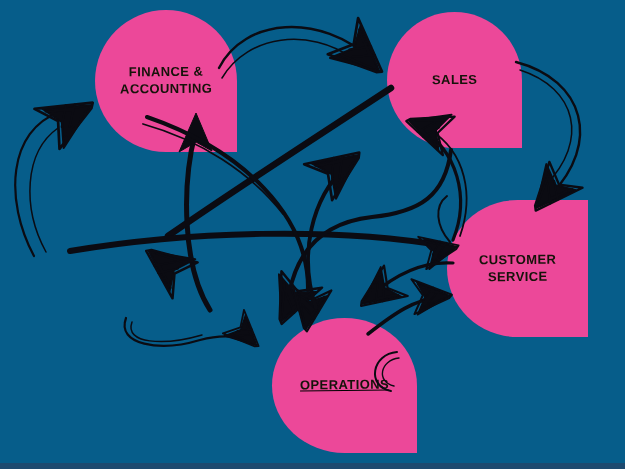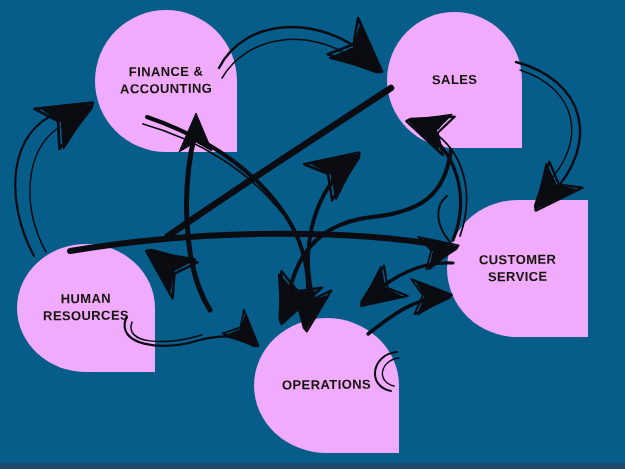--- a/index.html
+++ b/index.html
@@ -3,21 +3,21 @@
 <meta charset="utf-8">
 <style>
   html,body{margin:0;padding:0;}
   body{
     width:625px;height:469px;overflow:hidden;position:relative;
     background:#065D8A;
     font-family:"Liberation Sans", sans-serif;
   }
   #stage{position:absolute;inset:0;width:625px;height:469px;}
   .blob{
-    position:absolute;background:#f0abfc;
+    position:absolute;background:#ec4899;
     display:flex;align-items:center;justify-content:center;
     z-index:1;
   }
   .corner-br{border-radius:50% 50% 0 50%;}
   .corner-right{border-radius:50% 0 0 50%;}
   .blob-label{
     position:relative;z-index:3;
     font-weight:bold;font-size:13px;line-height:1.3;letter-spacing:0.4px;
     color:#16130a;text-align:center;white-space:pre-line;
     transform:rotate(-0.5deg);
@@ -36,31 +36,27 @@
 
   <div class="blob corner-br" style="left:95px;top:10px;width:142px;height:142px;">
     <span class="blob-label">FINANCE &amp;
 ACCOUNTING</span>
   </div>
 
   <div class="blob corner-br" style="left:387px;top:12px;width:135px;height:136px;">
     <span class="blob-label">SALES</span>
   </div>
 
-  <div class="blob corner-br" style="left:17px;top:244px;width:138px;height:128px;">
-    <span class="blob-label">HUMAN
-RESOURCES</span>
-  </div>
 
   <div class="blob corner-right" style="left:447px;top:200px;width:141px;height:137px;">
     <span class="blob-label">CUSTOMER
 SERVICE</span>
   </div>
 
-  <div class="blob corner-br" style="left:254px;top:318px;width:145px;height:135px;">
+  <div class="blob corner-br" style="left:272px;top:318px;width:145px;height:135px;text-decoration:underline;">
     <span class="blob-label">OPERATIONS</span>
   </div>
 
   <svg id="arrow-layer" width="625" height="469" viewBox="0 0 625 469">
     <defs>
 
       <g id="scribble-head">
         <path d="M1,0 L-31,-17 L-24,-1 L-33,16 Z" fill="#0B0B12" stroke="#0B0B12" stroke-width="1.5" stroke-linejoin="round"></path>
         <path d="M3,-1 L-36,-20 L-26,-3 L-36,15 L0,2 Z" fill="none" stroke="#0B0B12" stroke-width="2" stroke-linejoin="round"></path>
         <path d="M-3,-2 L-26,-11 M-5,2 L-28,9 M-9,-7 L-21,5 M-15,-10 L-26,2 M-12,-4 L-30,-14" fill="none" stroke="#0B0B12" stroke-width="1.5" stroke-linecap="round"></path>

